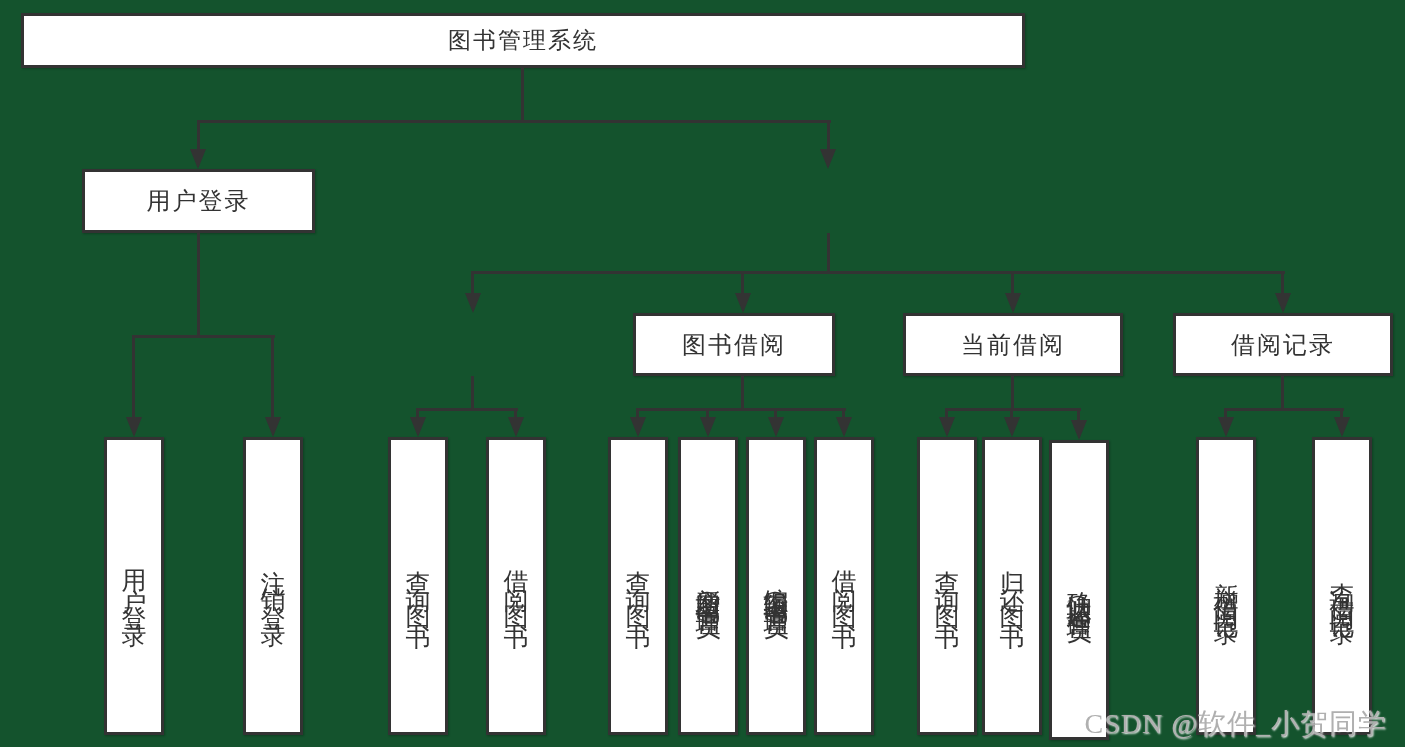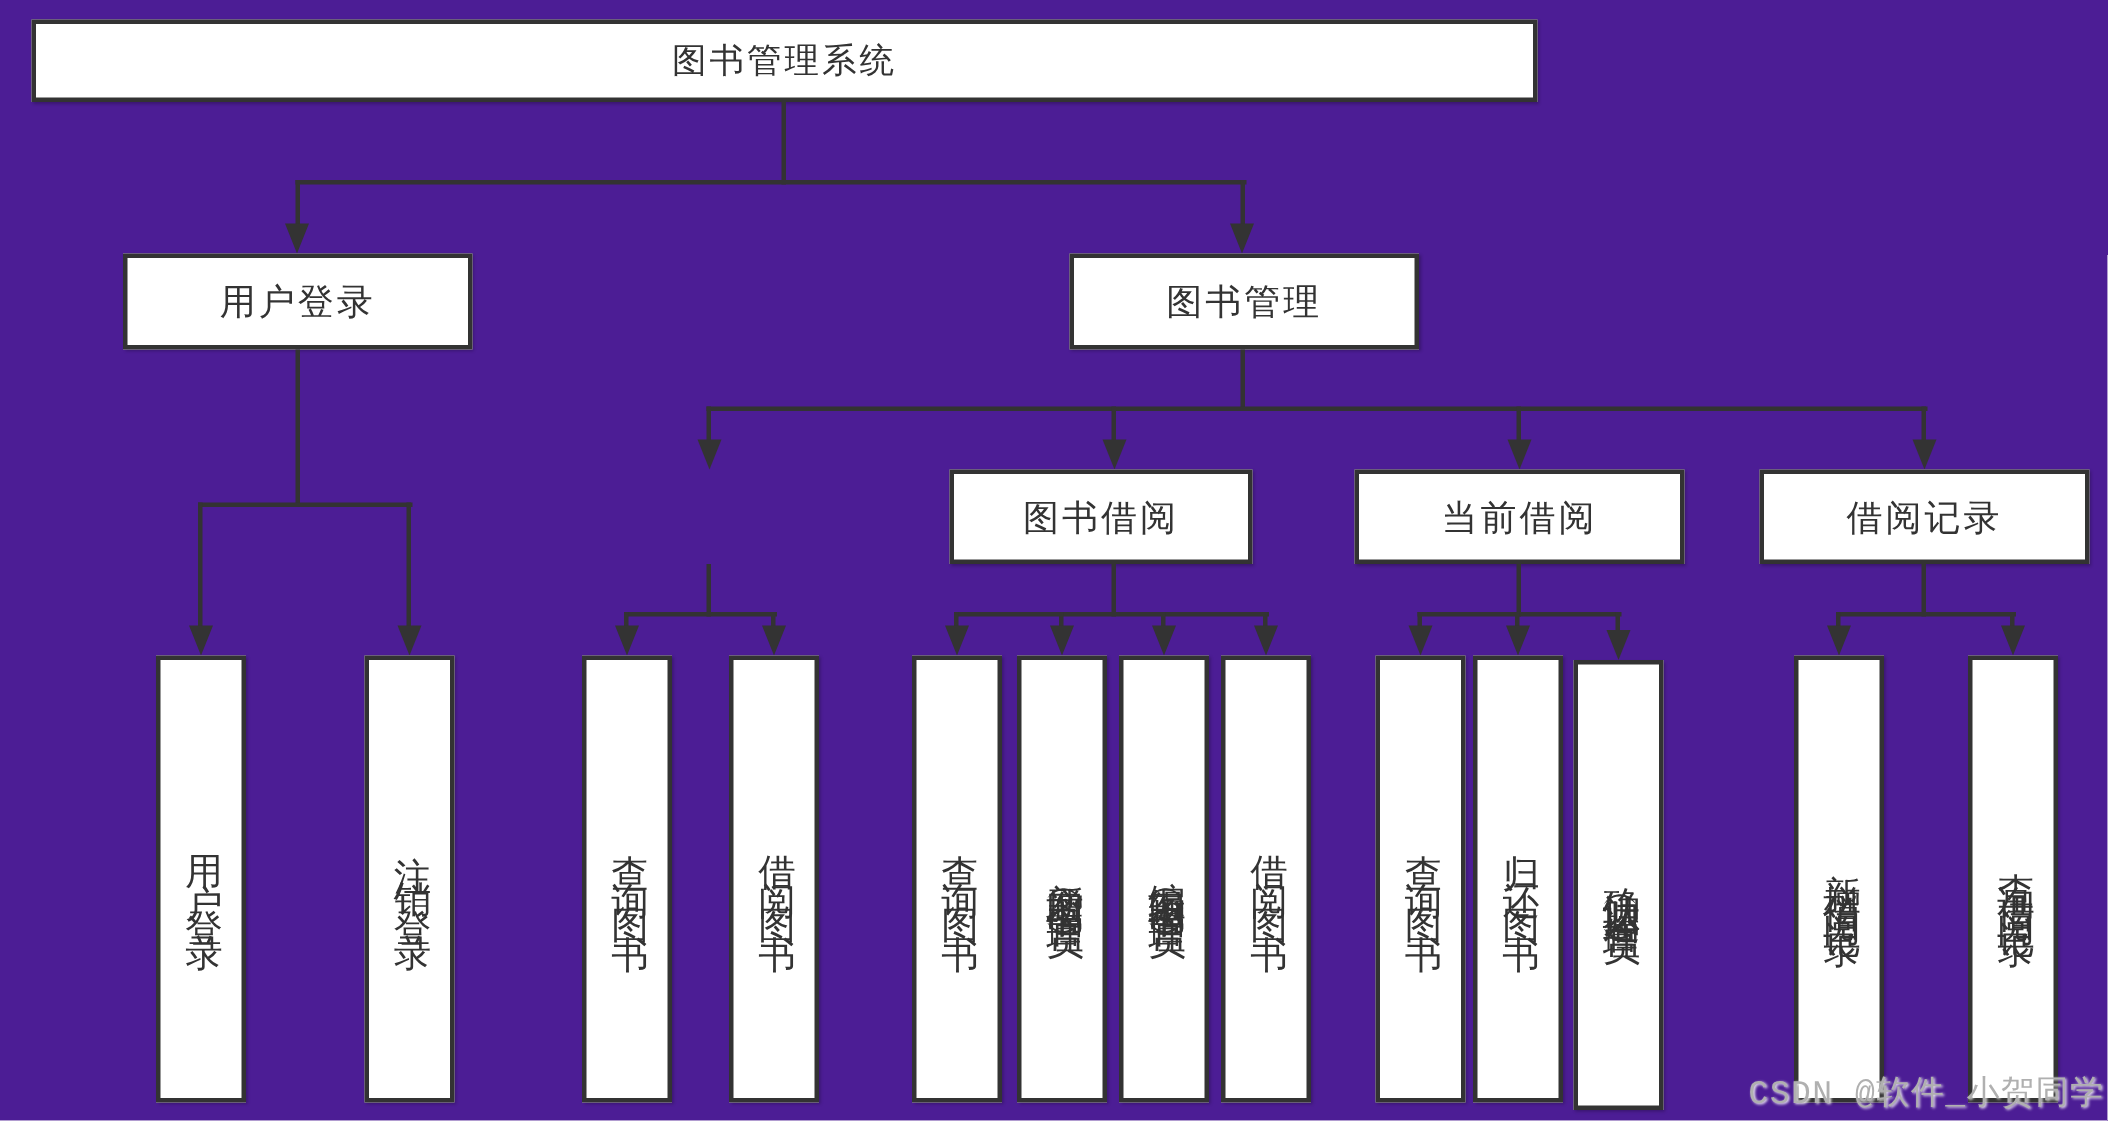--- a/index.html
+++ b/index.html
@@ -1,18 +1,18 @@
 <!DOCTYPE html>
 <html><head>
 <meta charset="utf-8">
 <style>
   html,body{margin:0;padding:0;background:#ffffff;}
   #canvas{
-    position:relative;width:1405px;height:747px;background:#4c1d95;overflow:hidden;
-    font-family:Liberation Mono, monospace;color:#333333;
+    position:relative;width:1405px;height:747px;background:#14532d;overflow:hidden;
+    font-family:Liberation Serif, serif;color:#333333;
   }
   .box{
     position:absolute;background:#ffffff;border:3px solid #333333;box-sizing:border-box;
     box-shadow:1px 1px 2px rgba(0,0,0,0.25);
     display:flex;align-items:center;justify-content:center;
   }
   .hlabel{font-size:24px;letter-spacing:2px;white-space:nowrap;}
   .root .hlabel{font-size:23px;}
   .leaf{width:60px;height:298px;}
   .vlabel{
@@ -23,22 +23,22 @@
   .p6{letter-spacing:8px;}
   .p9{letter-spacing:4px;}
   .v{position:absolute;width:3px;background:#333333;}
   .h{position:absolute;height:3px;background:#333333;}
   .tri{
     position:absolute;width:0;height:0;
     border-left:8px solid transparent;border-right:8px solid transparent;
     border-top:20px solid #333333;
   }
   .watermark{
-    position:absolute;right:2px;bottom:4px;z-index:5;
-    font-size:22px;letter-spacing:1px;color:#b0b0b0;
+    position:absolute;right:18px;bottom:4px;z-index:5;
+    font-size:28px;letter-spacing:1px;color:#b0b0b0;
     text-shadow:1px 1px 2px #ffffff;white-space:nowrap;
   }
 </style>
 </head>
 <body>
 
 <div id="canvas">
 
   <div class="box root" style="left:21px;top:13px;width:1004px;height:55px">
     <span class="hlabel">图书管理系统</span>
@@ -46,23 +46,20 @@
 
   <div class="v" style="left:521px;top:68px;height:55px"></div>
   <div class="h" style="left:197px;top:120px;width:634px"></div>
   <div class="v" style="left:197px;top:120px;height:32px"></div>
   <div class="tri" style="left:190px;top:149px"></div>
   <div class="v" style="left:827px;top:120px;height:32px"></div>
   <div class="tri" style="left:820px;top:149px"></div>
 
   <div class="box" style="left:82px;top:169px;width:233px;height:64px">
     <span class="hlabel">用户登录</span>
-  </div>
-  <div class="box" style="left:713px;top:169px;width:233px;height:64px">
-    <span class="hlabel">图书管理</span>
   </div>
 
   <div class="v" style="left:197px;top:233px;height:105px"></div>
   <div class="h" style="left:132px;top:335px;width:143px"></div>
   <div class="v" style="left:132px;top:335px;height:85px"></div>
   <div class="tri" style="left:126px;top:417px"></div>
   <div class="v" style="left:271px;top:335px;height:85px"></div>
   <div class="tri" style="left:265px;top:417px"></div>
 
   <div class="v" style="left:827px;top:233px;height:41px"></div>

